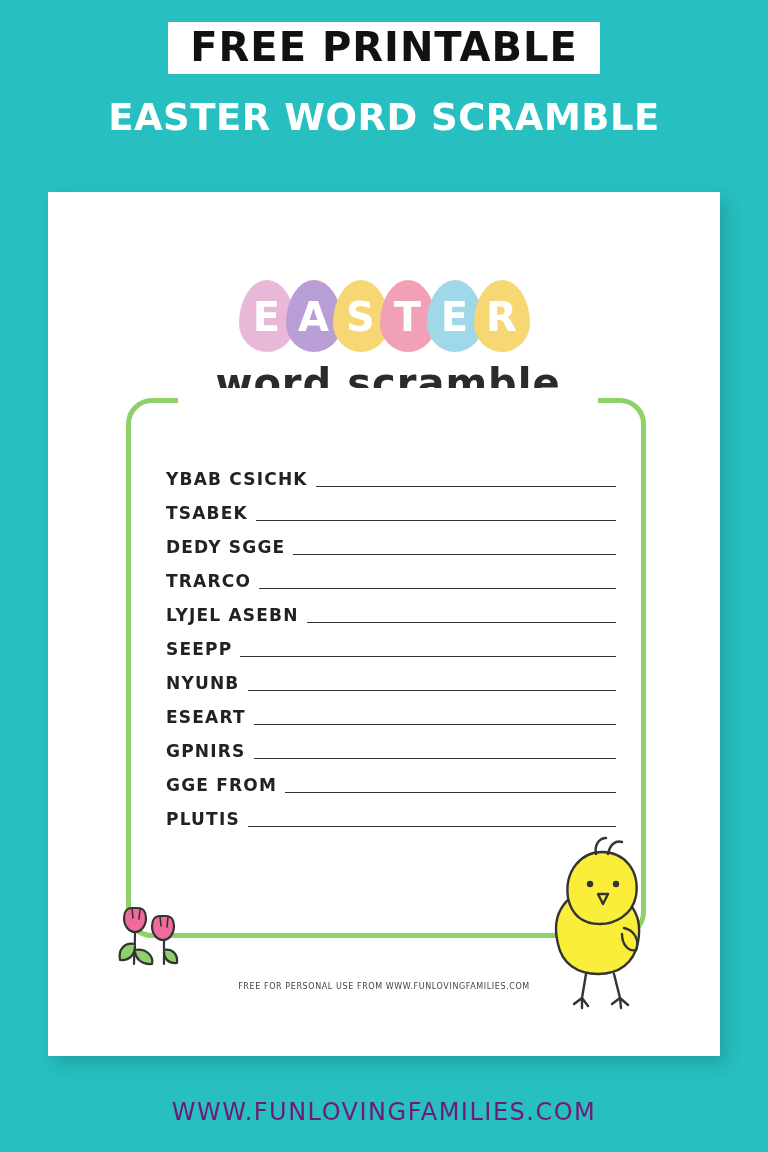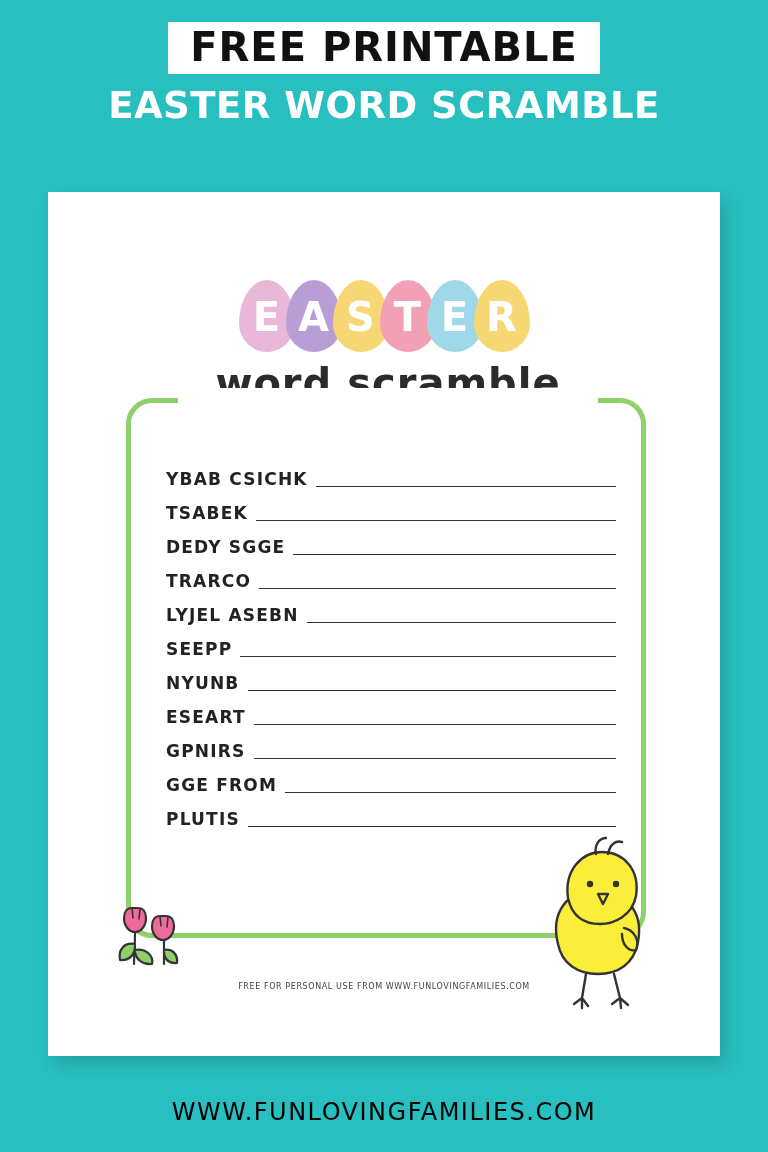--- a/index.html
+++ b/index.html
@@ -31,21 +31,21 @@
     line-height: 1.05;
     padding: 4px 22px 6px 22px;
     text-align: right;
   }
   .header-line2 {
     color: #ffffff;
     font-family: "DejaVu Sans", sans-serif;
     font-weight: bold;
     font-size: 37px;
     letter-spacing: 0.5px;
-    margin-top: 10px;
+    margin-top: 22px;
   }
 
   
   .sheet-wrap {
     position: absolute;
     left: 48px;
     top: 192px;
     width: 672px;
     height: 864px;
   }
@@ -176,21 +176,21 @@
     top: 640px;
   }
 
   
   .site-url {
     position: absolute;
     left: 0;
     right: 0;
     top: 1098px;
     text-align: center;
-    color: #000000;
+    color: #701a75;
     font-family: "DejaVu Sans", sans-serif;
     font-size: 24px;
     letter-spacing: 1.5px;
   }
 </style>
 </head>
 <body>
 
 <div class="header">
   <div class="header-line1">FREE PRINTABLE</div>

